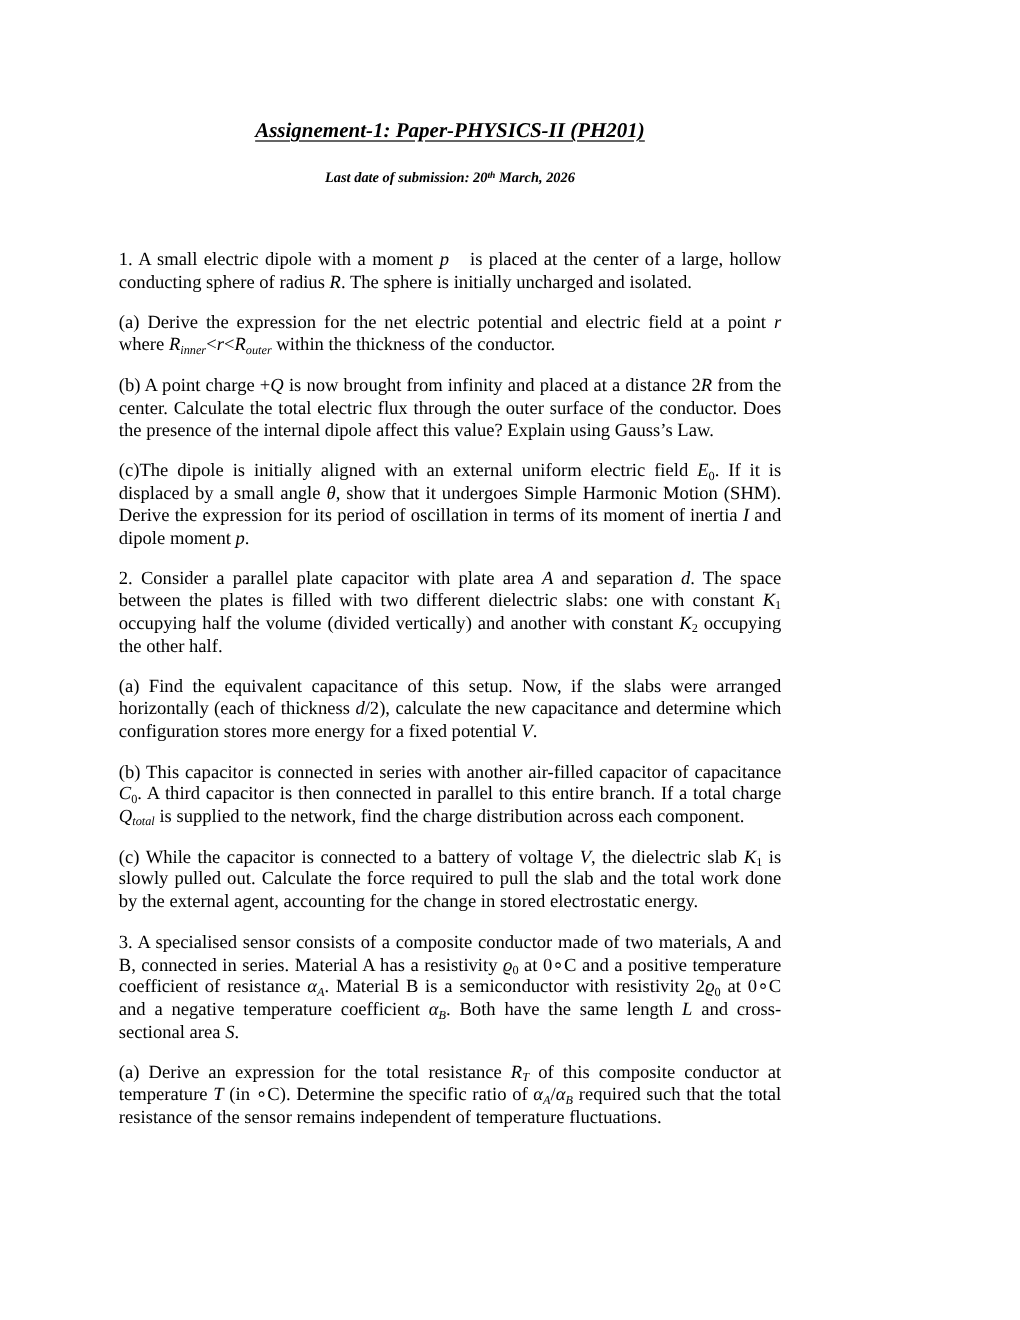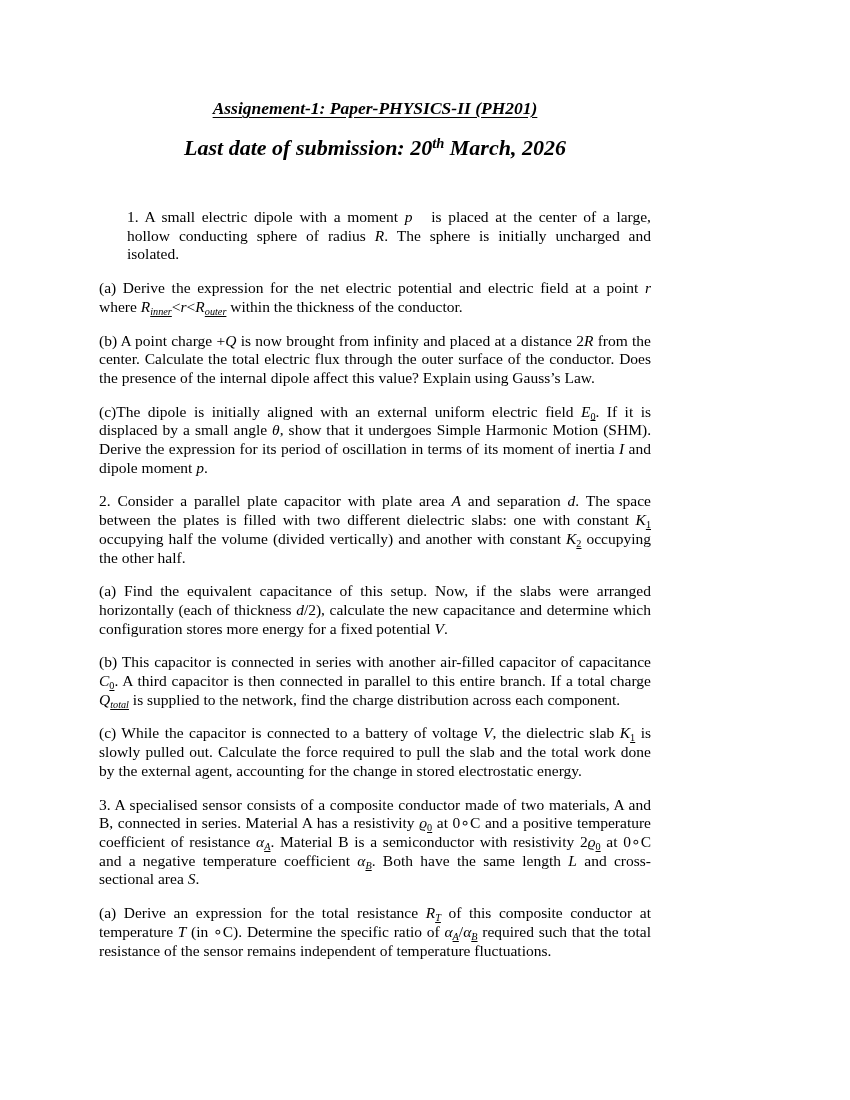--- a/index.html
+++ b/index.html
@@ -18,34 +18,34 @@
     font-size:17.5px;
     line-height:24px;
     font-weight:bold;
     font-style:italic;
     text-decoration:underline;
     text-underline-offset:3px;
   }
   .subtitle{
     margin:16px 0 0 0;
     text-align:center;
-    font-size:22px;
+    font-size:12px;
     line-height:24px;
     font-weight:normal;
   }
   .content{
     margin-top:48px;
     font-size:15.5px;
     line-height:18.7px;
     text-align:justify;
   }
   .para{margin:15px 0 0 0;}
-  .para:first-child{margin-top:0;margin-left:28px;}
+  .para:first-child{margin-top:0;}
   .para:nth-child(n+4){}
-  .rsub{font-size:0.66em;vertical-align:-0.28em;line-height:0;text-decoration:underline;}
+  .rsub{font-size:0.66em;vertical-align:-0.28em;line-height:0;}
   .rsup{font-size:0.66em;vertical-align:0.5em;line-height:0;}
 </style>
 </head>
 <body>
 
 <div class="page">
   <div>
     <h1 class="title">Assignement-1: Paper-PHYSICS-II (PH201)</h1>
     <h2 class="subtitle"><span style="font-style: italic; font-weight: bold;">Last date of submission: 20</span><span class="rsup" style="font-style: italic; font-weight: bold;">th</span><span style="font-style: italic; font-weight: bold;"> March, 2026</span></h2>
   </div>

